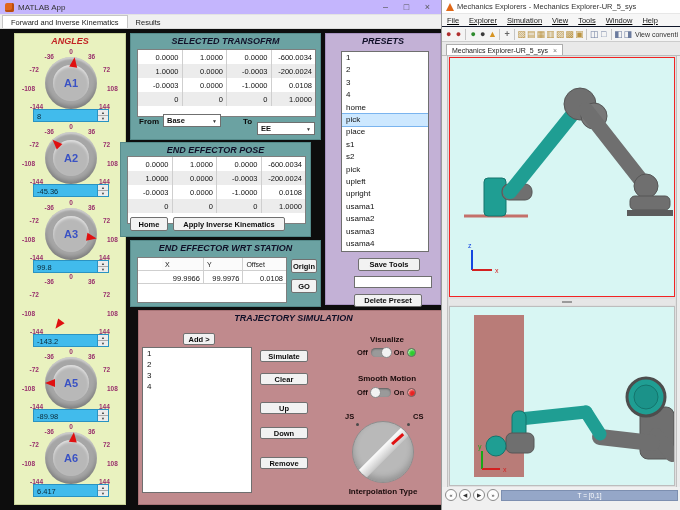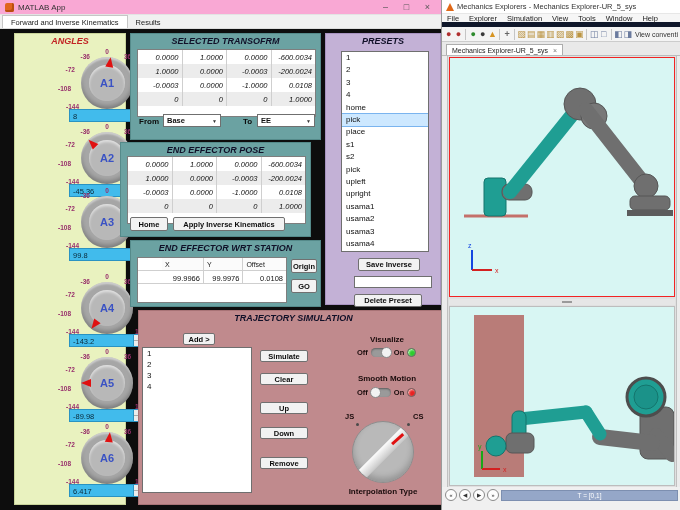--- a/index.html
+++ b/index.html
@@ -1,35 +1,35 @@
 <!DOCTYPE html>
 <html><head>
 <meta charset="utf-8">
 <style>
   html,body{margin:0;padding:0;background:#555;}
   *{box-sizing:border-box;font-family:"Liberation Sans",sans-serif;}
   #screen{position:relative;width:680px;height:510px;background:#0d0d0d;overflow:hidden;}
 
   
   .mlwin{position:absolute;left:0;top:0;width:441px;height:510px;background:#0d0d0d;}
-  .ml-title{height:15px;background:#f9a8d4;display:flex;align-items:center;padding:0 5px;gap:4px;border-bottom:1px solid #e3e3e3;}
+  .ml-title{height:15px;background:#c4b5fd;display:flex;align-items:center;padding:0 5px;gap:4px;border-bottom:1px solid #e3e3e3;}
   .ml-appicon{width:9px;height:9px;background:#e0651e;border-radius:2px;box-shadow:inset -2px -2px 0 #b84e10;}
   .ml-title .t{flex:1;font-size:8px;color:#333;}
   .wctl{width:17px;text-align:center;font-size:9px;color:#555;line-height:14px;}
   .ml-tabs{height:14px;background:#f0f0f0;display:flex;align-items:flex-end;border-bottom:1px solid #dcdcdc;padding-left:2px;}
   .mtab{font-size:7.5px;color:#222;padding:2px 8px 1px;}
   .mtab.active{background:#fff;border:1px solid #c6c6c6;border-bottom:none;}
   .ml-body{position:absolute;left:0;top:29px;width:441px;height:481px;background:#0d0d0d;}
   .panel{position:absolute;}
   .ptitle{position:absolute;left:0;right:0;top:2px;text-align:center;font-size:9px;font-weight:bold;font-style:italic;color:#101028;}
 
   
   .p-angles{left:14px;top:4px;width:112px;height:472px;background:#e9f2bf;border:1px solid #c9d49a;}
   .p-angles .ptitle{color:#c22424;}
-  .knob-block{position:absolute;left:0;width:112px;height:75px;margin-left:36px;}
+  .knob-block{position:absolute;left:0;width:112px;height:75px;}
   .tk{position:absolute;font-size:6.5px;font-weight:bold;color:#98306c;}
   .tk.t0{left:50%;top:1px;transform:translateX(-50%);}
   .tk.p36{left:73px;top:6px;}  .tk.n36{right:73px;top:6px;}
   .tk.p72{left:88px;top:19px;} .tk.n72{right:88px;top:19px;}
   .tk.p108{left:92px;top:38px;}.tk.n108{right:92px;top:38px;}
   .tk.p144{left:84px;top:56px;}.tk.n144{right:84px;top:56px;}
   .kbody{position:absolute;left:30px;top:10px;width:52px;height:52px;border-radius:50%;background:#a6a6a6;box-shadow:inset 0 -3px 4px rgba(0,0,0,.25),inset 0 2px 2px rgba(255,255,255,.5);}
   .kinner{position:absolute;left:8px;top:8px;right:8px;bottom:8px;border-radius:50%;background:#b8b8b8;display:flex;align-items:center;justify-content:center;font-size:11px;font-weight:bold;color:#3a52c4;box-shadow:inset 0 2px 3px rgba(255,255,255,.6);}
   .kneedle{position:absolute;left:30px;top:10px;width:52px;height:52px;transform-origin:center;}
   .kneedle i{position:absolute;left:50%;top:0;transform:translateX(-50%);width:0;height:0;border-left:4px solid transparent;border-right:4px solid transparent;border-bottom:10px solid #e01010;}
@@ -38,21 +38,21 @@
   .kspin{width:11px;display:flex;flex-direction:column;border-left:1px solid #2a93c2;}
   .kspin span{flex:1;background:#ececec;border-bottom:1px solid #aaa;font-size:4px;line-height:5px;text-align:center;color:#444;}
   .kspin span:last-child{border-bottom:none;}
 
   
   .teal{background:#6ba2a2;border:1px solid #558a8a;}
   .p-st{left:130px;top:4px;width:191px;height:107px;}
   .p-eep{left:120px;top:113px;width:191px;height:95px;}
   .p-wrt{left:130px;top:211px;width:191px;height:67px;}
   .mx{position:absolute;left:6px;width:179px;background:#fff;border:1px solid #7e7e7e;}
-  .mrow{display:flex;height:14px;font-style:italic;}
+  .mrow{display:flex;height:14px;}
   .mrow.alt{background:#ececec;}
   .mcell{flex:1;font-size:7.5px;text-align:right;padding:3px 3px 0 0;border-right:1px solid #cfcfcf;color:#111;overflow:hidden;}
   .mcell:last-child{border-right:none;}
   .mblank{height:10px;background:#fff;}
   .flabel{position:absolute;font-size:8px;font-weight:bold;color:#0c0c0c;}
   .dd{position:absolute;height:13px;background:#fff;border:1px solid #6f6f6f;font-size:7.5px;font-weight:bold;color:#111;display:flex;align-items:center;justify-content:space-between;padding:0 3px;}
   .dd .arr{font-size:5px;color:#333;}
   .btn{position:absolute;background:#f2f2f2;border:1px solid #707070;border-radius:2px;font-size:7.5px;font-weight:bold;color:#0c0c0c;display:flex;align-items:center;justify-content:center;}
   
   .wtbl{position:absolute;left:6px;top:16px;width:150px;height:46px;background:#fff;border:1px solid #7e7e7e;}
@@ -85,21 +85,21 @@
   .iknob .stripe{position:absolute;left:-8px;right:-8px;top:26px;height:11px;background:linear-gradient(#fdfdfd,#c8c8c8);transform:rotate(-45deg);}
   .ineedle{position:absolute;left:213px;top:110px;width:62px;height:62px;transform-origin:center;}
   .ineedle i{position:absolute;left:50%;top:4px;width:2.5px;height:15px;background:#e01010;transform:translateX(-50%);}
   .idot{position:absolute;width:3px;height:3px;background:#4a4a4a;border-radius:50%;}
 
   
   .mewin{position:absolute;left:441px;top:0;width:239px;height:510px;background:#f0f0f0;border-left:1px solid #9a9a9a;}
   .me-title{height:14px;background:#fff;display:flex;align-items:center;gap:3px;padding:0 4px;border-bottom:1px solid #e7e7e7;}
   .me-logo{width:0;height:0;border-left:4px solid transparent;border-right:4px solid transparent;border-bottom:8px solid #e06818;}
   .me-title .t{font-size:7.5px;color:#333;white-space:nowrap;overflow:hidden;}
-  .me-menu{height:13px;display:flex;align-items:flex-start;background:#f6f6f6;border-bottom:5px solid #0f172a;}
+  .me-menu{height:13px;display:flex;align-items:center;background:#f6f6f6;border-bottom:1px solid #0f172a;text-decoration:underline;}
   .me-menu span{font-size:7.5px;color:#222;padding:0 5px;}
   .me-tools{height:15px;display:flex;align-items:center;background:#f4f4f4;border-bottom:1px solid #ccc;padding:0 2px;overflow:hidden;}
   .tbi{width:12px;height:13px;text-align:center;font-size:9px;line-height:13px;display:inline-block;}
   .sep{width:1px;height:11px;background:#c5c5c5;margin:0 2px;flex:none;}
   .vconv{font-size:7px;color:#333;margin-left:2px;white-space:nowrap;}
   .me-tabs{height:14px;background:#e9e9e9;display:flex;align-items:flex-end;border-bottom:1px solid #bcbcbc;padding-left:4px;}
   .metab{background:#fff;border:1px solid #adadad;border-bottom:none;font-size:7px;color:#222;padding:2px 5px 1px;display:flex;gap:5px;align-items:center;}
   .metab .x{color:#777;font-size:7px;}
   .me-content{position:absolute;left:0;top:56px;width:239px;height:431px;background:#e0e0e0;}
   .gutterL{position:absolute;left:0;top:0;width:6px;height:431px;background:#ececec;border-right:1px solid #c0c0c0;}
@@ -178,21 +178,21 @@
             </div>
           <div class="kval">
               <span class="vtext">-45.36</span>
               <span class="kspin">
                 <span>▲</span>
                 <span>▼</span>
               </span>
             </div>
         </div>
 
-        <div class="knob-block" style="top:152px">
+        <div class="knob-block" style="top:164px">
           <span class="tk t0">0</span>
           <span class="tk p36">36</span>
           <span class="tk p72">72</span>
           <span class="tk p108">108</span>
           <span class="tk p144">144</span>
           <span class="tk n36">-36</span>
           <span class="tk n72">-72</span>
           <span class="tk n108">-108</span>
           <span class="tk n144">-144</span>
           <div class="kbody">
@@ -213,23 +213,20 @@
         <div class="knob-block" style="top:238px">
           <span class="tk t0">0</span>
           <span class="tk p36">36</span>
           <span class="tk p72">72</span>
           <span class="tk p108">108</span>
           <span class="tk p144">144</span>
           <span class="tk n36">-36</span>
           <span class="tk n72">-72</span>
           <span class="tk n108">-108</span>
           <span class="tk n144">-144</span>
-          <div class="kbody">
-              <div class="kinner">A4</div>
-            </div>
           <div class="kneedle" style="transform: rotate(-143.2deg);">
               <i></i>
             </div>
           <div class="kval">
               <span class="vtext">-143.2</span>
               <span class="kspin">
                 <span>▲</span>
                 <span>▼</span>
               </span>
             </div>
@@ -314,21 +311,21 @@
               <span class="mcell">1.0000</span>
             </div>
           <div class="mblank"></div>
         </div>
         <span class="flabel" style="left:8px;top:83px">From</span>
         <div class="dd" style="left:32px;top:80px;width:58px">
             <span>Base</span>
             <span class="arr">▼</span>
           </div>
         <span class="flabel" style="left:112px;top:83px">To</span>
-        <div class="dd" style="left:126px;top:80px;width:58px">
+        <div class="dd" style="left:126px;top:88px;width:58px">
             <span>EE</span>
             <span class="arr">▼</span>
           </div>
       </div>
 
       <div class="panel teal p-eep">
         <div class="ptitle">END EFFECTOR POSE</div>
         <div class="mx" style="top:13px">
           <div class="mrow">
               <span class="mcell">0.0000</span>
@@ -391,21 +388,21 @@
           <div class="pitem">s1</div>
           <div class="pitem">s2</div>
           <div class="pitem">pick</div>
           <div class="pitem">upleft</div>
           <div class="pitem">upright</div>
           <div class="pitem">usama1</div>
           <div class="pitem">usama2</div>
           <div class="pitem">usama3</div>
           <div class="pitem">usama4</div>
         </div>
-        <div class="btn" style="left:32px;top:224px;width:62px;height:13px">Save Inverse</div>
+        <div class="btn" style="left:32px;top:224px;width:62px;height:13px">Save Tools</div>
         <input class="pfield" value="" style="">
         <div class="btn" style="left:28px;top:260px;width:68px;height:13px">Delete Preset</div>
       </div>
 
       <div class="panel p-traj">
         <div class="ptitle">TRAJECTORY SIMULATION</div>
         <div class="btn" style="left:44px;top:22px;width:32px;height:12px">Add &gt;</div>
         <div class="tlist">
           <div class="titem">1</div>
           <div class="titem">2</div>

